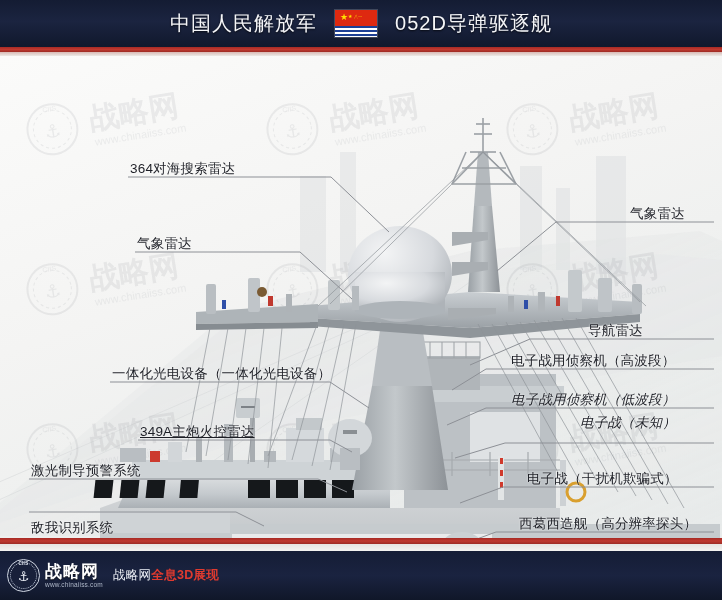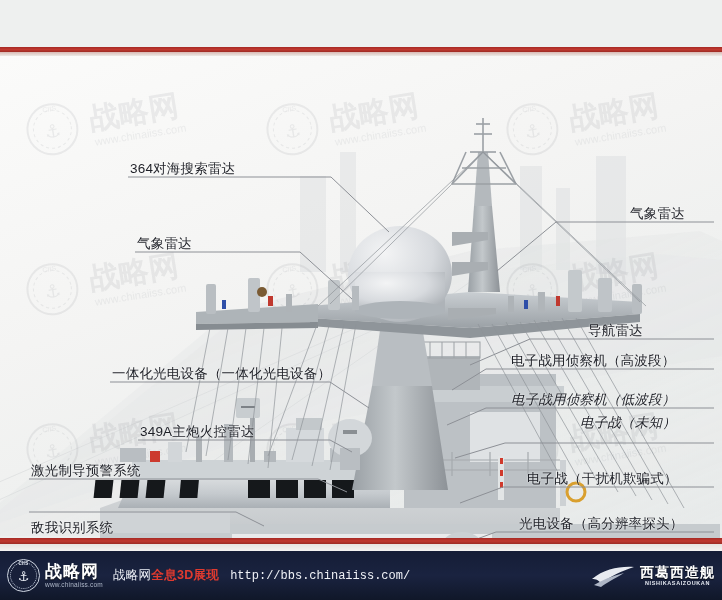--- a/index.html
+++ b/index.html
@@ -102,20 +102,31 @@
     text-shadow:0 0 2px rgba(255,255,255,.85);
   }
   .label.rt{text-align:right;}
   .lead-svg{position:absolute;left:0;top:0;width:722px;height:482px;pointer-events:none;}
 </style>
 </head>
 <body>
 
 <div id="app">
 
+  <div class="header">
+    <div class="hdr-title">中国人民解放军</div>
+    <div class="flag">
+      <div class="red"></div>
+      <div class="star">★</div>
+      <div class="star2">★</div>
+      <div class="pla">八一</div>
+      <div class="stripes"></div>
+    </div>
+    <div class="hdr-title">052D导弹驱逐舰</div>
+  </div>
   <div class="hdr-rule-red"></div>
   <div class="hdr-rule-soft"></div>
 
   <div class="stage">
 
     <svg class="art" viewBox="0 0 722 482">
       <defs>
         <linearGradient id="hullG" x1="0" y1="0" x2="0" y2="1">
           <stop offset="0" stop-color="#d3d6d8"></stop>
             <stop offset="1" stop-color="#b7bcc0"></stop>
@@ -345,30 +356,30 @@
           <path d="M714,431 L503,431 L460,447"></path>
           <path d="M714,476 L496,476 L466,487"></path>
           <path d="M714,519 L505,519 L472,524"></path>
         </g>
     </svg>
 
     <div id="labelLayer">
         <div class="label" style="top: 106px; left: 130px;">364对海搜索雷达</div>
         <div class="label" style="top: 181px; left: 137px;">气象雷达</div>
         <div class="label" style="top: 311px; left: 112px;">一体化光电设备（一体化光电设备）</div>
-        <div class="label" style="top: 369px; left: 140px;">349A主炮火控雷达</div>
+        <div class="label" style="top: 369px; left: 140px; text-decoration: underline;">349A主炮火控雷达</div>
         <div class="label" style="top: 408px; left: 31px;">激光制导预警系统</div>
         <div class="label" style="top: 454px; left: 31px; margin-top: 11px;">敌我识别系统</div>
         <div class="label rt" style="top: 151px; right: 40px; left: 630px;">气象雷达</div>
         <div class="label rt" style="top: 268px; right: 82px; left: 588px;">导航雷达</div>
         <div class="label rt" style="top: 298px; right: 55px; left: 511px;">电子战用侦察机（高波段）</div>
         <div class="label rt" style="top: 337px; right: 55px; left: 511px; font-style: italic;">电子战用侦察机（低波段）</div>
         <div class="label rt" style="top: 360px; right: 51px; left: 580px; font-style: italic;">电子战（未知）</div>
         <div class="label rt" style="top: 416px; right: 52px; left: 527px;">电子战（干扰机欺骗式）</div>
-        <div class="label rt" style="top: 461px; right: 47px; left: 519px;">光电设备（高分辨率探头）</div>
+        <div class="label rt" style="top: 461px; right: 47px; left: 519px;">西葛西造舰（高分辨率探头）</div>
       </div>
 
   </div>
 
   <div class="foot-rule-red"></div>
   <div class="foot-rule-soft"></div>
 
   <div class="footer">
     <div class="brand-left">
       <div class="emblem">
@@ -378,27 +389,16 @@
       </div>
       <div class="brand-zl">
         <span class="cn">战略网</span>
         <span class="url">www.chinaiiss.com</span>
       </div>
     </div>
 
     <div class="foot-text">
       <span>战略网</span>
         <span class="hl">全息3D展现</span>
-        <span class="url">http://bbs.chinaiiss.com/</span>
     </div>
 
-    <div class="brand-right">
-      <svg class="swoosh" viewBox="0 0 46 24">
-        <path d="M2,15 C14,5 30,2 44,3 C32,7 20,12 11,20 C9,16 6,15 2,15 Z" fill="#e8ebf1"></path>
-        <path d="M4,21 C12,16 22,12 34,9 C24,15 16,19 11,23 Z" fill="#aeb6c6"></path>
-      </svg>
-      <div class="brand-nk">
-        <span class="cn">西葛西造舰</span>
-        <span class="rom">NISHIKASAIZOUKAN</span>
-      </div>
-    </div>
   </div>
 </div>
 
 </body></html>

